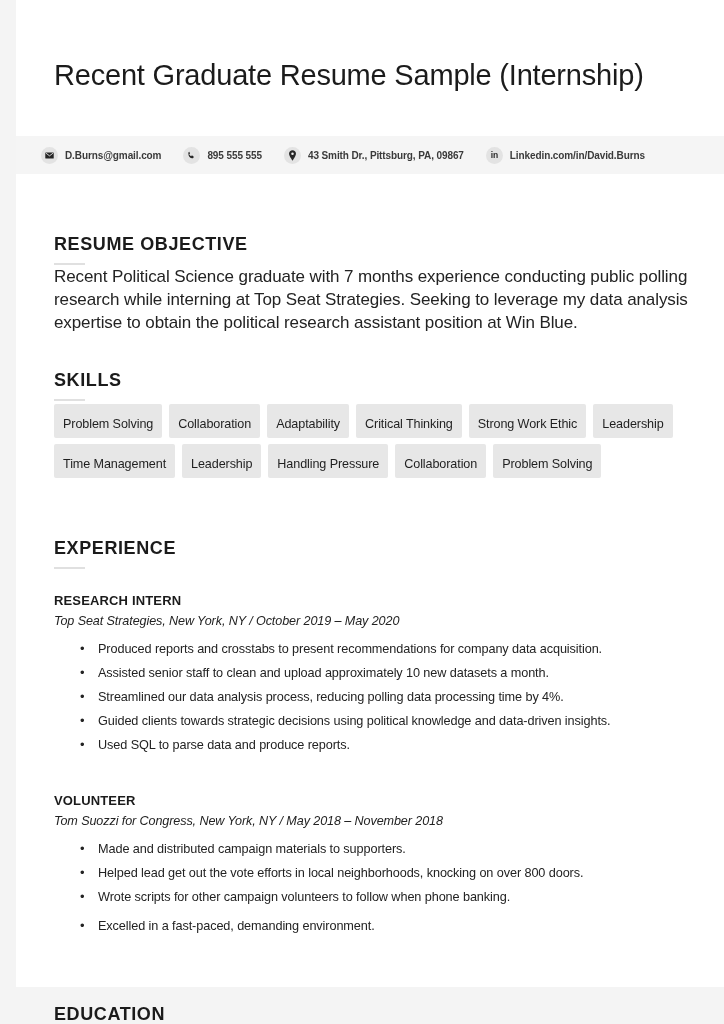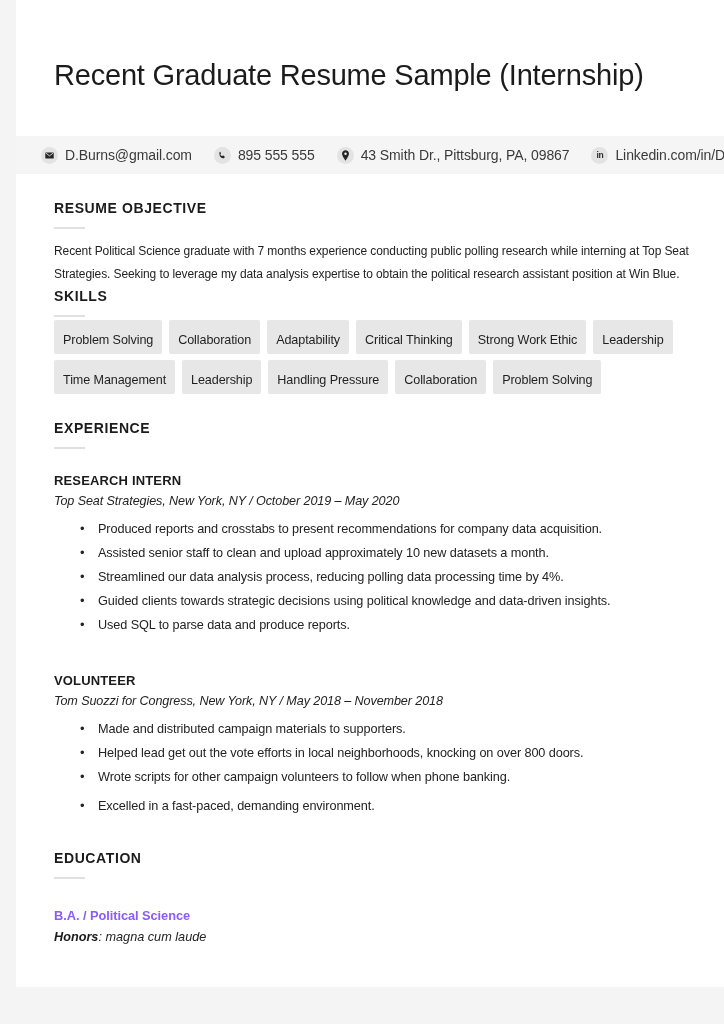--- a/index.html
+++ b/index.html
@@ -61,58 +61,60 @@
     border-radius: 50%;
     background: #e3e3e3;
     display: inline-flex;
     align-items: center;
     justify-content: center;
     margin-right: 7px;
     flex: 0 0 auto;
   }
   .ci-icon svg { display: block; }
   .ci-text {
-    font-size: 14px;
+    font-size: 10px;
     color: #3a3a3a;
     letter-spacing: -0.1px;
+    font-weight: bold;
   }
   .ci-in {
     font-size: 8.5px;
     font-weight: bold;
     color: #2b2b2b;
     line-height: 1;
     letter-spacing: -0.3px;
   }
 
   
   .body-wrap {
     position: absolute;
     left: 38px;
     top: 198px;
     width: 648px;
   }
   .section-title {
-    font-size: 14px;
+    font-size: 18px;
     font-weight: bold;
     color: #1b1b1b;
     letter-spacing: 0.6px;
     line-height: 20px;
     font-stretch: condensed;
+    margin-top: 36px;
   }
   .section-rule {
     width: 31px;
     height: 2px;
     background: #e0e0e0;
     margin-top: 9px;
   }
   .para {
-    font-size: 12px;
+    font-size: 17px;
     line-height: 23px;
     color: #232323;
-    margin-top: 11px;
+    margin-top: 0;
     letter-spacing: -0.1px;
   }
 
   
   .skills-block { margin-top: 3px; }
   .skill-row {
     display: flex;
     flex-wrap: nowrap;
     margin-bottom: 6px;
   }

